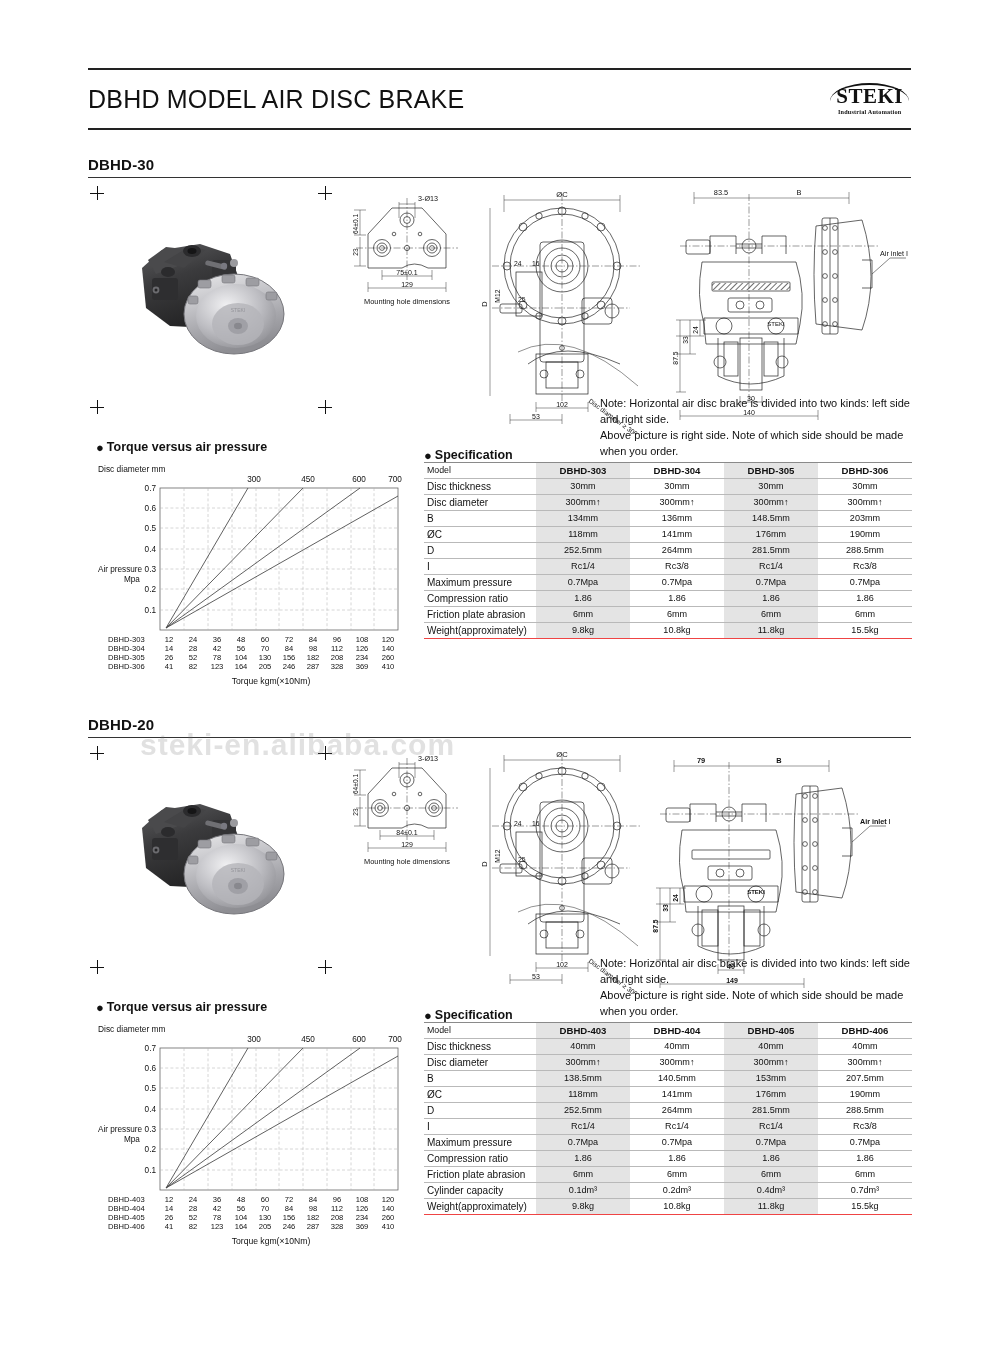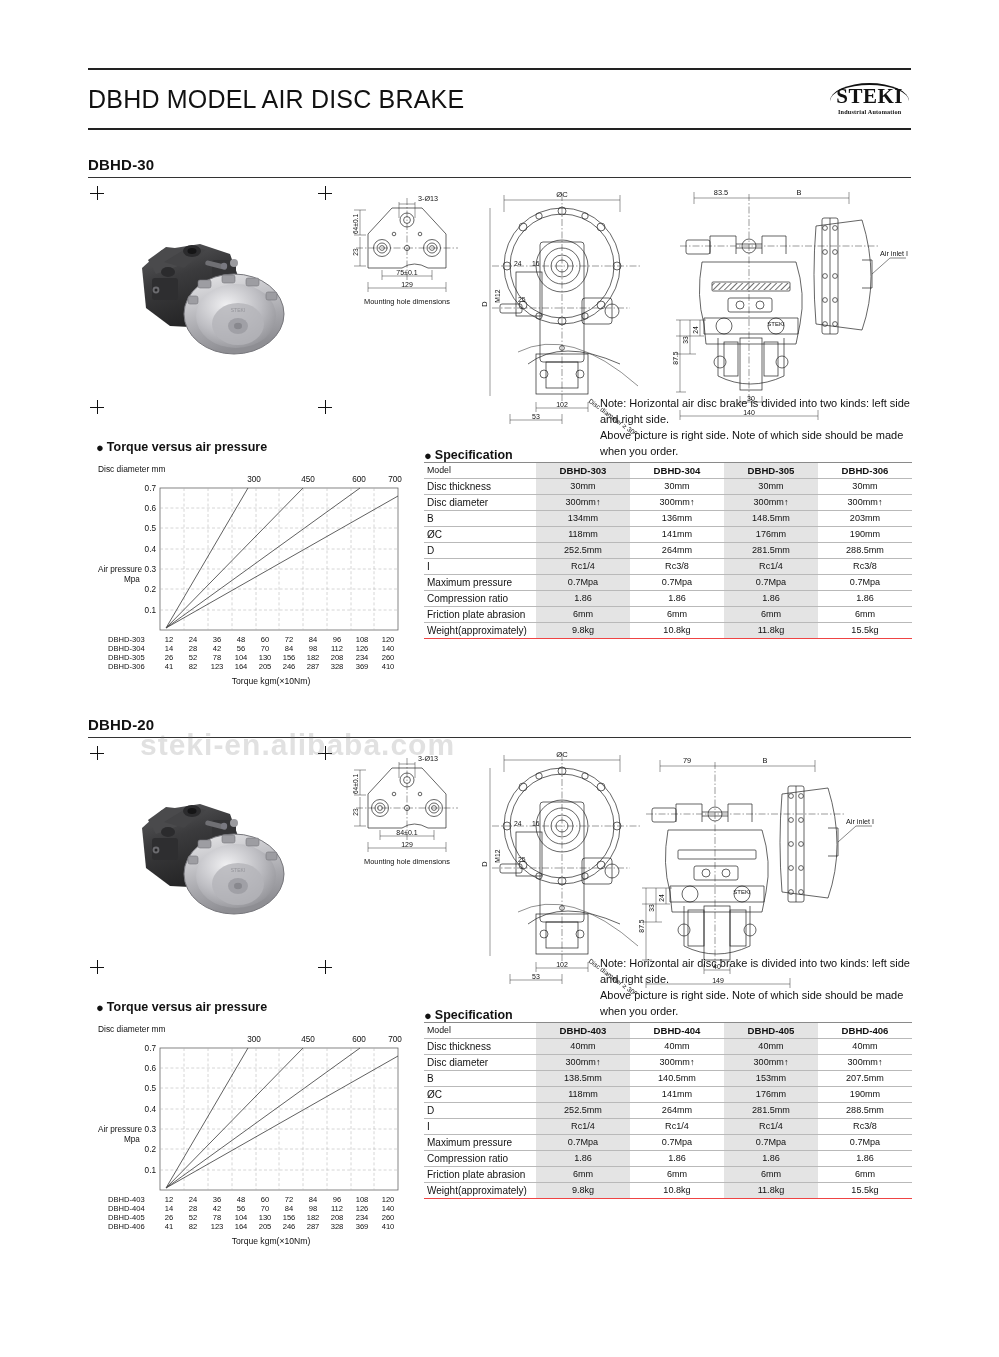--- a/index.html
+++ b/index.html
@@ -740,21 +740,21 @@
             <line x1="40" y1="234" x2="92" y2="234"></line>
             <line x1="40" y1="228" x2="40" y2="238"></line>
               <line x1="92" y1="228" x2="92" y2="238"></line>
           </g>
           <text x="92" y="221" font-size="7" fill="#111" text-anchor="middle">102</text>
           <text x="66" y="233" font-size="7" fill="#111" text-anchor="middle">53</text>
           <text x="118" y="216" font-size="6.6" fill="#111" transform="rotate(36 118 216)">Disc diameter ≥ 300</text>
         </svg>
       </div>
 
-      <div class="dwg" style="left:544px; top:8px;">
+      <div class="dwg" style="left:558px; top:8px;font-weight:bold;">
         <svg width="244" height="248" viewBox="0 0 244 248">
           <g stroke="#222" fill="none" stroke-width=".7">
             <path d="M44 76 L44 58 L70 58 L70 76"></path>
             <path d="M96 76 L96 58 L120 58 L120 76"></path>
             <rect x="20" y="62" width="24" height="14" rx="2"></rect>
             <path d="M70 66 L96 66"></path>
               <path d="M70 70 L96 70"></path>
             <circle cx="83" cy="68" r="7"></circle>
             <path d="M36 84 Q30 118 38 146 L40 166 L130 166 L134 146 Q140 116 130 84 Z"></path>
             <rect x="46" y="104" width="78" height="9" rx="1"></rect>
@@ -1010,20 +1010,27 @@
                 <td class="val">1.86</td>
               </tr>
               <tr>
                 <td class="lbl">Friction plate abrasion</td>
                 <td class="val shade">6mm</td>
                 <td class="val">6mm</td>
                 <td class="val shade">6mm</td>
                 <td class="val">6mm</td>
               </tr>
               <tr>
+                <td class="lbl">Cylinder capacity</td>
+                <td class="val shade">0.1dm³</td>
+                <td class="val">0.2dm³</td>
+                <td class="val shade">0.4dm³</td>
+                <td class="val">0.7dm³</td>
+              </tr>
+              <tr>
                 <td class="lbl">Weight(approximately)</td>
                 <td class="val shade">9.8kg</td>
                 <td class="val">10.8kg</td>
                 <td class="val shade">11.8kg</td>
                 <td class="val">15.5kg</td>
               </tr>
             </tbody>
         </table>
       </div>
     </div>

